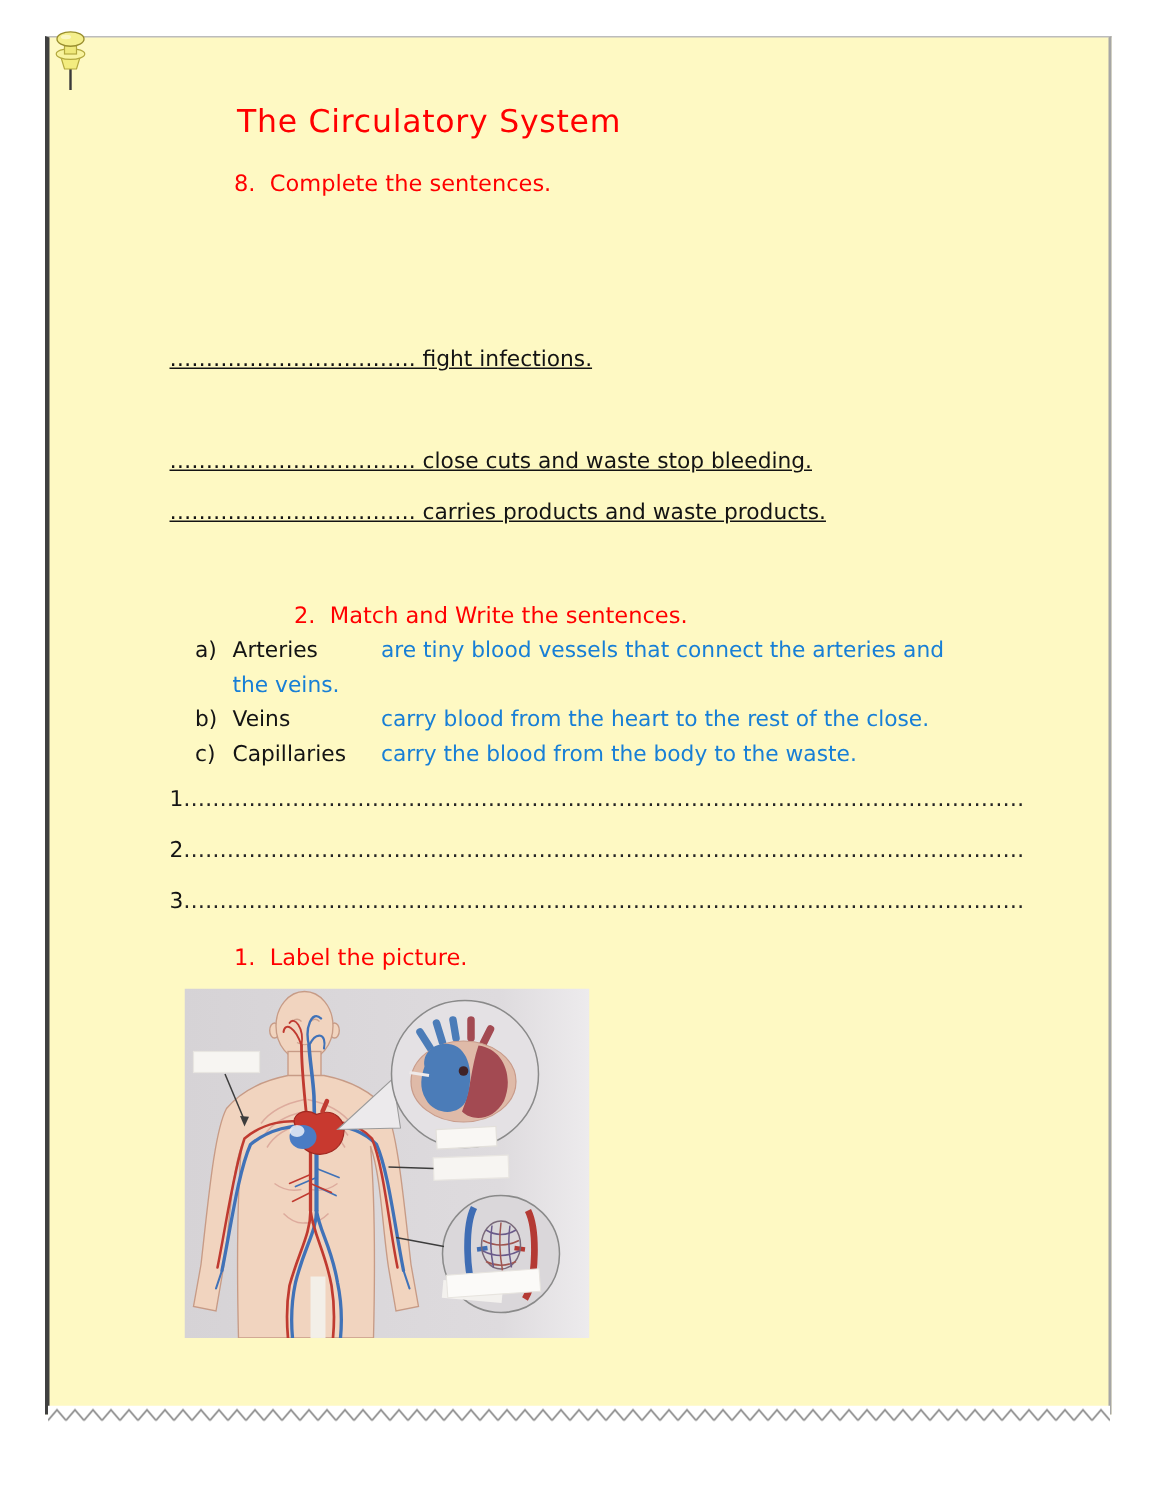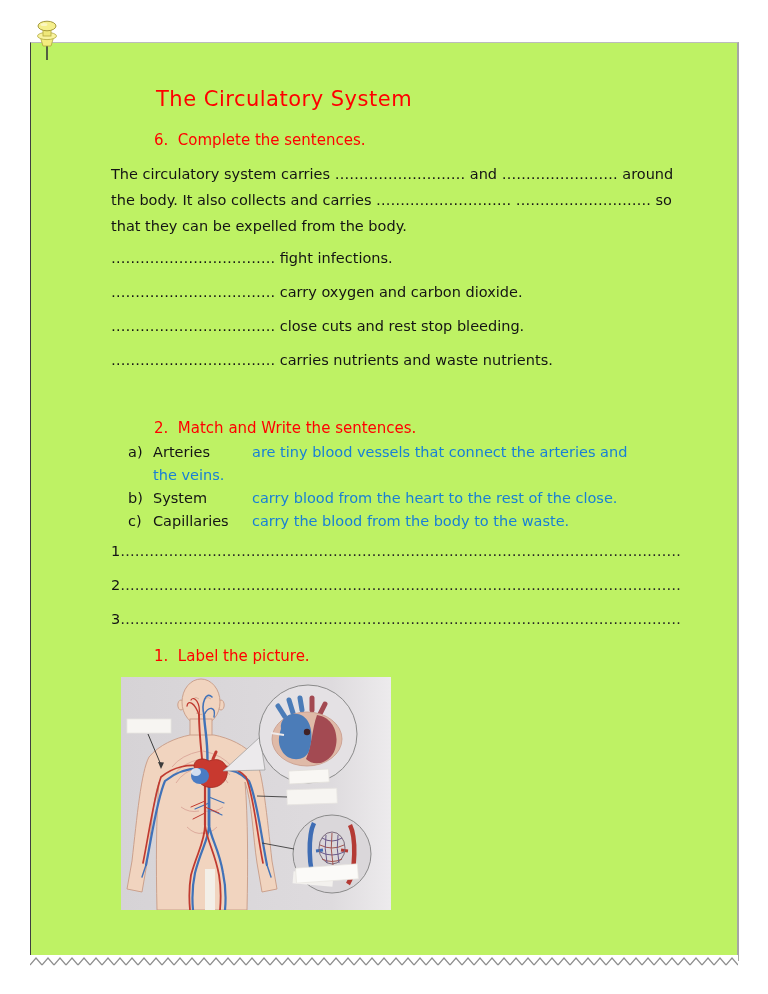--- a/index.html
+++ b/index.html
@@ -2,46 +2,46 @@
 <html><head>
 <meta charset="utf-8">
 <style>
   html,body{margin:0;padding:0;background:#ffffff;}
   body{
     width:768px;height:994px;position:relative;overflow:hidden;
     font-family:"DejaVu Sans","Liberation Sans",sans-serif;
     color:#151515;
   }
   .paper{
-    position:absolute;left:30px;top:42px;width:706px;height:918px;
-    background:#bef264;
+    position:absolute;left:30px;top:24px;width:706px;height:918px;
+    background:#fef9c3;
     border-top:1px solid #bcbcbc;
-    border-left:1px solid #404040;
+    border-left:3px solid #404040;
     border-right:2px solid #a6a6a6;
   }
   .pin{position:absolute;left:31px;top:19px;z-index:5;}
   .title{
     position:absolute;left:125px;top:44px;margin:0;
     font-size:21px;font-weight:500;letter-spacing:.5px;
     color:#ff0000;white-space:pre-wrap;
   }
   .heading{
     position:absolute;left:123px;margin:0;
     font-size:15px;color:#ff0000;white-space:pre-wrap;
   }
   .s1h{top:88px;}
-  .s2h{top:376px;}
+  .s2h{top:376px;margin-left:40px;}
   .s3h{top:604px;}
   .para{
     position:absolute;left:80px;top:118px;width:578px;margin:0;
     font-size:14.5px;line-height:26px;color:#141414;
   }
   .fill{
     position:absolute;left:80px;margin:0;width:600px;
-    font-size:14.5px;color:#141414;white-space:nowrap;
+    font-size:14.5px;color:#141414;white-space:nowrap;text-decoration:underline;
   }
   .fill-0{top:207px;}
   .fill-1{top:241px;}
   .fill-2{top:275px;}
   .fill-3{top:309px;}
   .match-list{
     position:absolute;left:97px;top:398px;width:505px;
     font-size:14.5px;line-height:23px;
   }
   .match-row{position:relative;margin-left:25px;}
@@ -69,37 +69,35 @@
   <ellipse cx="16" cy="17" rx="9.5" ry="3.6" fill="#f8f39e" stroke="#b3a83e" stroke-width="0.8"></ellipse>
   <rect x="12" y="8" width="8" height="9" fill="#efe87a" stroke="#b3a83e" stroke-width="0.8"></rect>
   <ellipse cx="16" cy="7" rx="9" ry="4.8" fill="#f5ef8c" stroke="#9a8f2f" stroke-width="0.9"></ellipse>
   <ellipse cx="13" cy="5.6" rx="3.4" ry="1.5" fill="#fbf7c2"></ellipse>
 </svg>
 
 <div class="paper">
 
   <h1 class="title">The Circulatory System</h1>
 
-  <div class="heading s1h">6.  Complete the sentences.</div>
-
-  <p class="para">The circulatory system carries ……………………… and …………………… around the body. It also collects and carries ……………………….  ………………………. so that they can be expelled from the body.</p>
+  <div class="heading s1h">8.  Complete the sentences.</div>
+
 
   <p class="fill fill-0">……………………………. fight infections.</p>
-  <p class="fill fill-1">……………………………. carry oxygen and carbon dioxide.</p>
-  <p class="fill fill-2">……………………………. close cuts and rest stop bleeding.</p>
-  <p class="fill fill-3">……………………………. carries nutrients and waste nutrients.</p>
+  <p class="fill fill-2">……………………………. close cuts and waste stop bleeding.</p>
+  <p class="fill fill-3">……………………………. carries products and waste products.</p>
 
   <div class="heading s2h">2.  Match and Write the sentences.</div>
 
   <div class="match-list">
     <div class="match-row">
       <span class="letter">a)</span><span class="term">Arteries</span><span class="def">are tiny blood vessels that connect the arteries and the veins.</span>
     </div>
     <div class="match-row">
-      <span class="letter">b)</span><span class="term">System</span><span class="def">carry blood from the heart to the rest of the close.</span>
+      <span class="letter">b)</span><span class="term">Veins</span><span class="def">carry blood from the heart to the rest of the close.</span>
     </div>
     <div class="match-row">
       <span class="letter">c)</span><span class="term">Capillaries</span><span class="def">carry the blood from the body to the waste.</span>
     </div>
   </div>
 
   <div class="ans ans-0"><span class="ans-num">1</span><span class="ans-dots">……………………………………………………………………………………………………………………………………………………</span></div>
   <div class="ans ans-1"><span class="ans-num">2</span><span class="ans-dots">……………………………………………………………………………………………………………………………………………………</span></div>
   <div class="ans ans-2"><span class="ans-num">3</span><span class="ans-dots">……………………………………………………………………………………………………………………………………………………</span></div>
 

